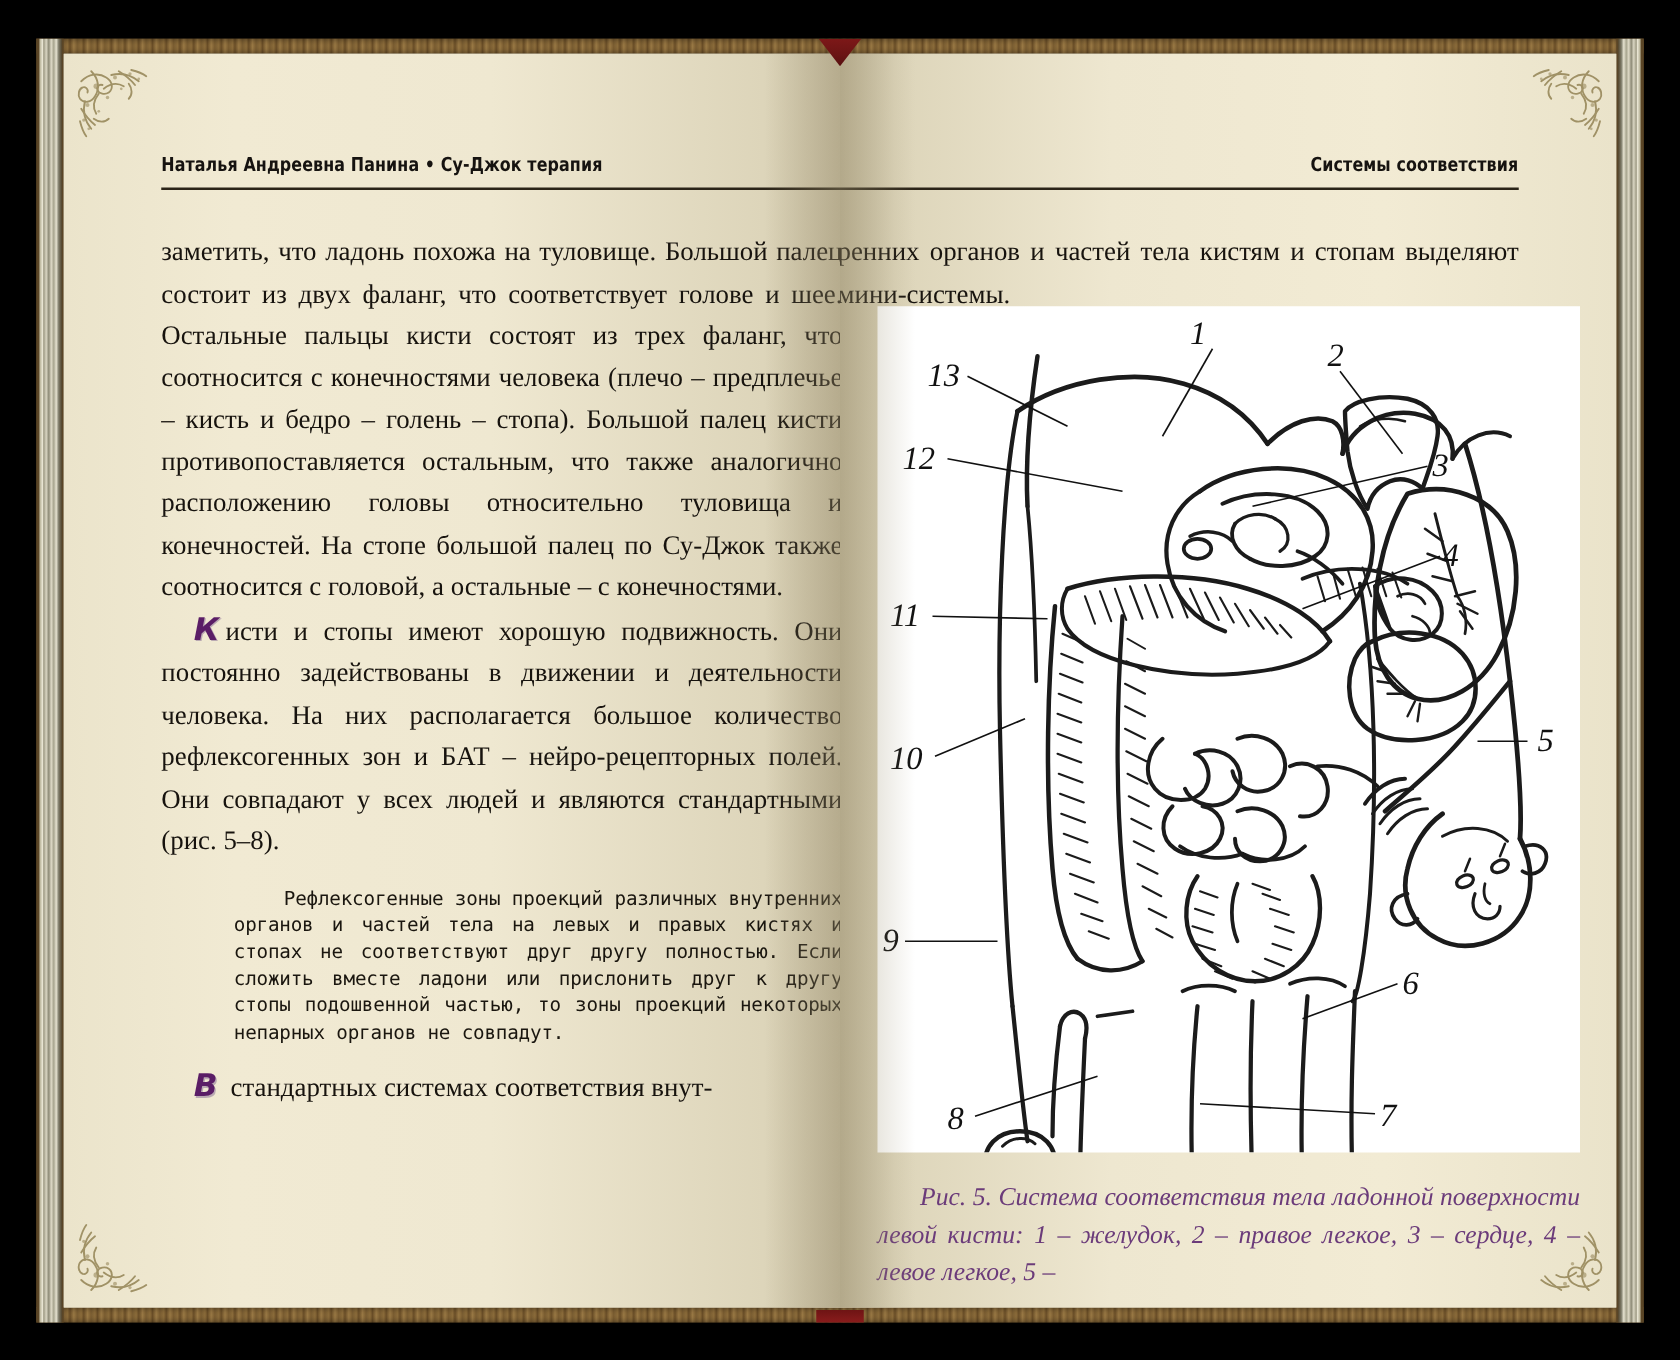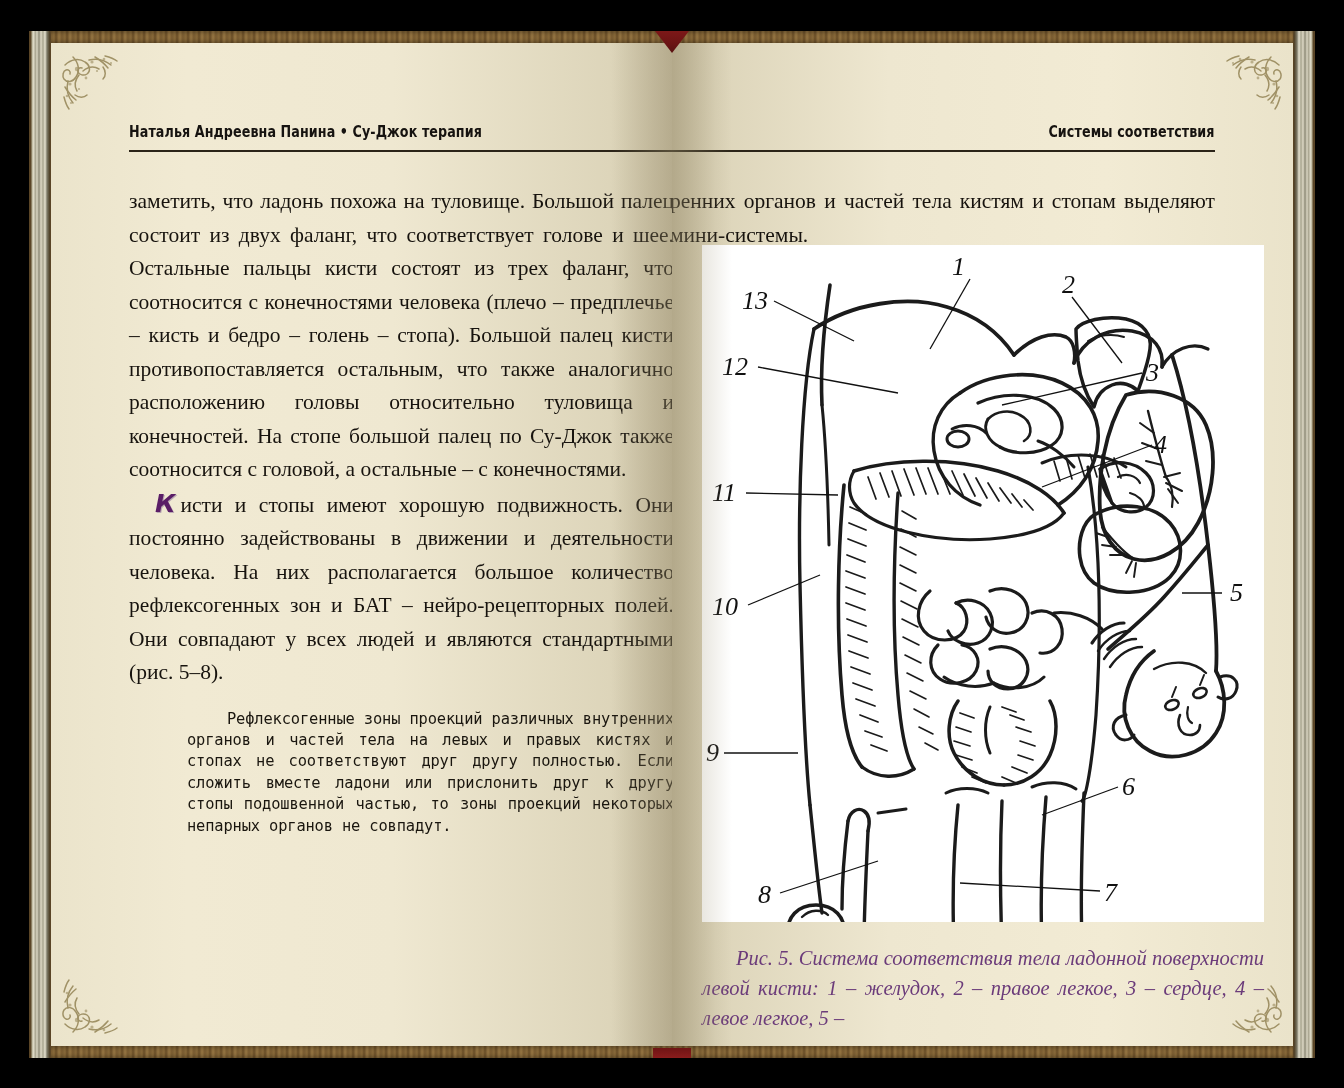--- a/index.html
+++ b/index.html
@@ -273,20 +273,21 @@
       <div class="runrule runrule-left"></div>
 
       <div class="col col-left">
 
         <p class="body">заметить, что ладонь похожа на туловище. Большой палец состоит из двух фаланг, что соответствует голове и шее. Остальные пальцы кисти состоят из трех фаланг, что соотносится с конечностями человека (плечо – предплечье – кисть и бедро – голень – стопа). Большой палец кисти противопоставляется остальным, что также аналогично расположению головы относительно туловища и конечностей. На стопе большой палец по Су-Джок также соотносится с головой, а остальные – с конечностями.</p>
 
         <p class="body lastpara"><span class="dropcap">К</span><span>исти и стопы имеют хорошую подвижность. Они постоянно задействованы в движении и деятельности человека. На них располагается большое количество рефлексогенных зон и БАТ – нейро-рецепторных полей. Они совпадают у всех людей и являются стандартными (рис. 5–8).</span></p>
 
         <p class="note">Рефлексогенные зоны проекций различных внутренних органов и частей тела на левых и правых кистях и стопах не соответствуют друг другу полностью. Если сложить вместе ладони или прислонить друг к другу стопы подошвенной частью, то зоны проекций некоторых непарных органов не совпадут.</p>
 
+        <p class="body lastpara"><span class="dropcap">В</span><span> стандартных системах соответствия внут-</span></p>
       </div>
 
       <div class="gutter gutter-l"></div>
     </div>
 
     <div class="page page-right">
 
       <svg class="ornament orn-tr" viewBox="0 0 62 72">
         <g fill="none" stroke="#9a8b5e" stroke-width="1.5" stroke-linecap="round">
           <path d="M6 14c6-6 14-7 20-3 5 3 6 9 2 12-3 2-8 1-9-2-1-2 1-5 4-4"></path>

